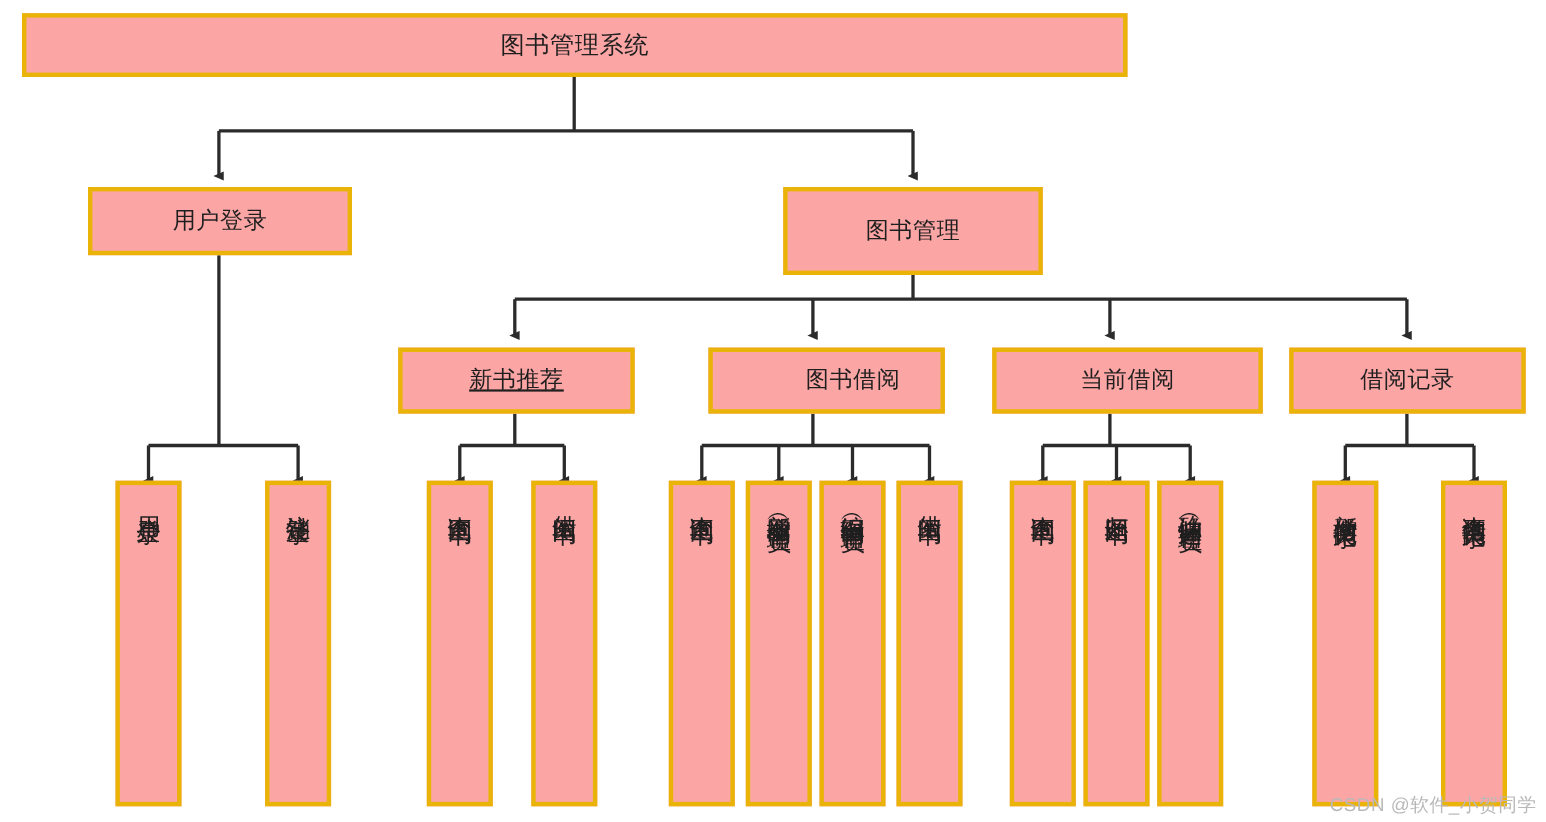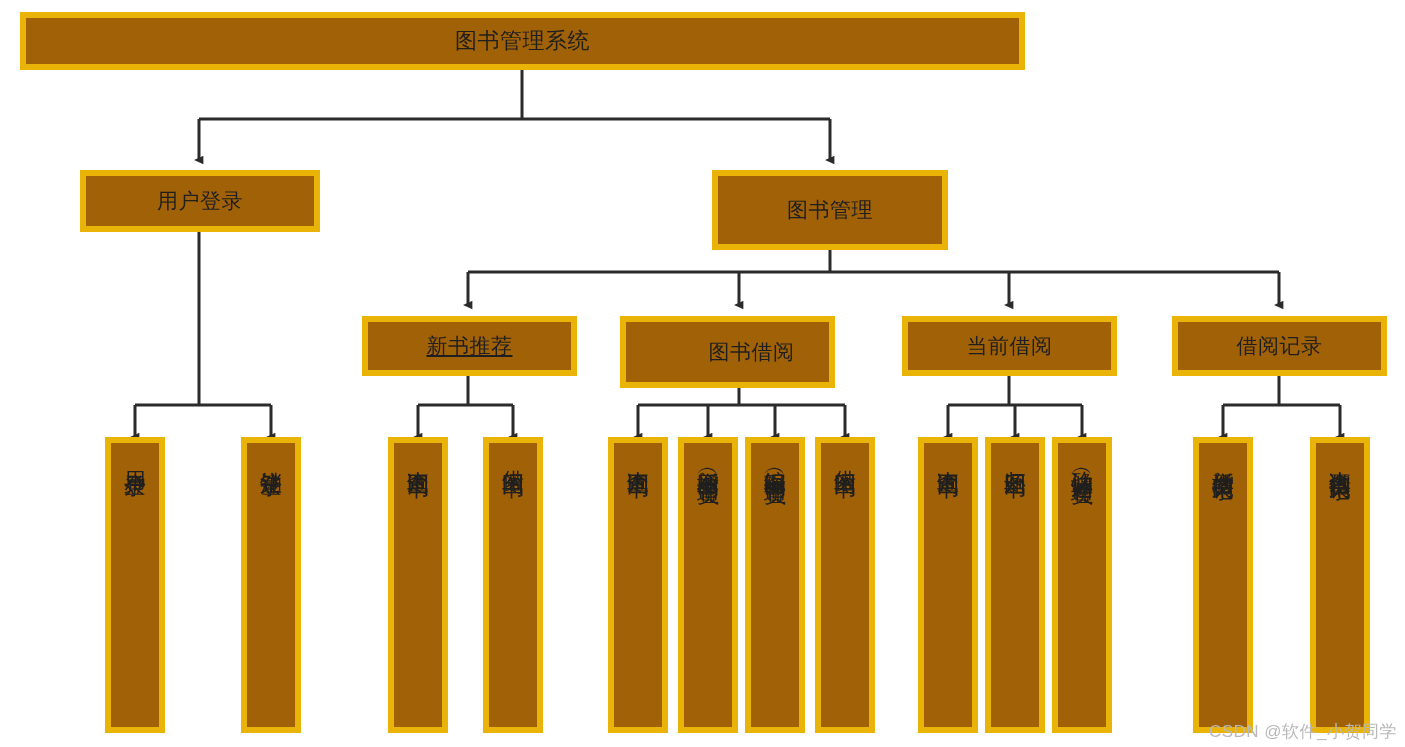--- a/index.html
+++ b/index.html
@@ -23,22 +23,22 @@
     position: absolute;
     left: 0;
     top: 0;
     width: 1405px;
     height: 747px;
     pointer-events: none;
   }
   .node {
     position: absolute;
     box-sizing: border-box;
-    border: 6px solid #eab308;
-    background: #a16207;
+    border: 4px solid #eab308;
+    background: #fca5a5;
     display: flex;
     align-items: center;
     justify-content: center;
     color: #1f1f1f;
   }
   .node .label {
     color: #1f1f1f;
     line-height: 1.18;
     letter-spacing: 0.5px;
     white-space: nowrap;
@@ -136,24 +136,24 @@
   <div class="node horizontal" style="left:80px; top:170px; width:240px; height:62px;">
     <span class="label">用户登录</span>
   </div>
   <div class="node horizontal" style="left:712px; top:170px; width:236px; height:80px;">
     <span class="label">图书管理</span>
   </div>
 
   <div class="node horizontal" style="left:362px; top:316px; width:215px; height:60px;text-decoration:underline;">
     <span class="label">新书推荐</span>
   </div>
-  <div class="node horizontal" style="left:620px; top:316px; width:215px; height:72px;padding-left:48px;">
+  <div class="node horizontal" style="left:644px; top:316px; width:215px; height:60px;padding-left:48px;">
     <span class="label">图书借阅</span>
   </div>
-  <div class="node horizontal" style="left:902px; top:316px; width:215px; height:60px;">
+  <div class="node horizontal" style="left:902px; top:316px; width:246px; height:60px;">
     <span class="label">当前借阅</span>
   </div>
   <div class="node horizontal" style="left:1172px; top:316px; width:215px; height:60px;">
     <span class="label">借阅记录</span>
   </div>
 
   <div class="node vertical" style="left:105px; top:437px; width:60px; height:296px;">
     <span class="label">用户登录</span>
   </div>
   <div class="node vertical" style="left:241px; top:437px; width:60px; height:296px;">

